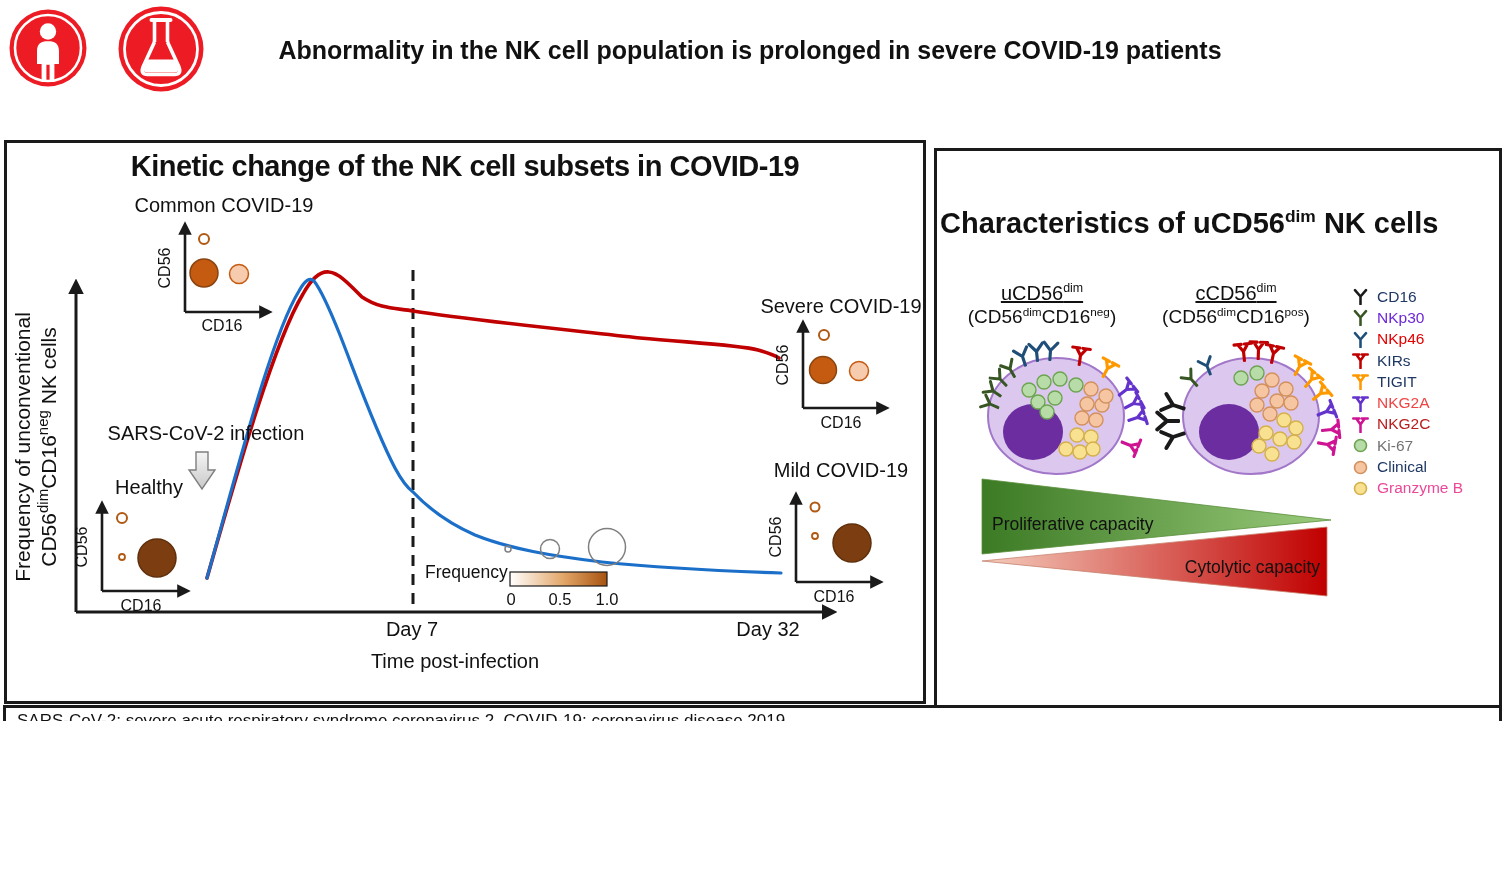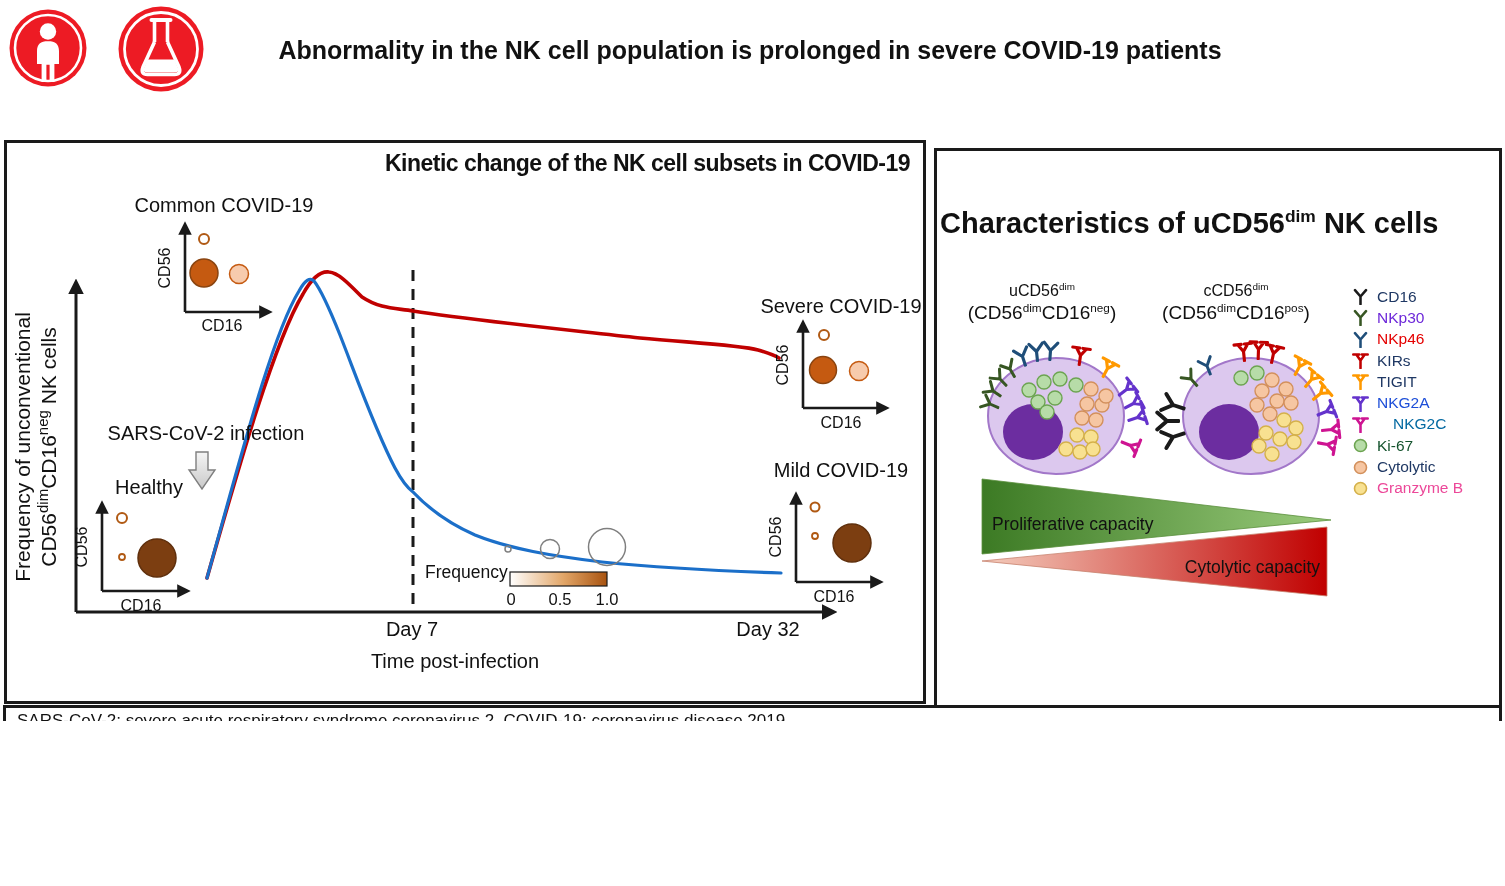--- a/index.html
+++ b/index.html
@@ -5,24 +5,24 @@
   html,body{margin:0;padding:0;background:#fff;}
   .canvas{position:relative;width:1505px;height:721px;background:#fff;
           font-family:"Liberation Sans",sans-serif;color:#111;overflow:hidden;}
   .panel{position:absolute;background:#fff;border:3px solid #1a1a1a;box-sizing:border-box;}
   #left-panel{left:4px;top:140px;width:922px;height:564px;}
   #right-panel{left:934px;top:148px;width:568px;height:564px;}
   #footnote-bar{left:3px;top:705px;width:1499px;height:32px;display:flex;align-items:center;}
   .panel > svg{position:absolute;left:0;top:0;}
   .abs{position:absolute;}
   .hdr-title{left:240px;top:36px;width:1020px;text-align:center;font-size:25px;font-weight:bold;}
-  .lp-title{left:20px;top:150px;width:890px;text-align:right;font-size:23px;font-weight:bold;letter-spacing:-0.5px;}
+  .lp-title{left:20px;top:150px;width:890px;text-align:center;font-size:29px;font-weight:bold;letter-spacing:-0.5px;}
   .rp-title{left:940px;top:206px;width:556px;text-align:left;font-size:29px;font-weight:bold;}
   .cell-label{width:180px;text-align:center;line-height:1.15;}
-  .cell-label .l1{font-size:16px;}
+  .cell-label .l1{font-size:20px;text-decoration:underline;}
   .cell-label .l2{font-size:19px;}
   .cell-label sup{font-size:0.62em;}
   #ucell-label{left:952px;top:281px;}
   #ccell-label{left:1146px;top:281px;}
   .legend{left:1352px;top:286px;width:150px;}
   .legend-row{display:flex;align-items:center;gap:8px;height:21.3px;}
   .legend-row .ricon{flex:0 0 auto;}
   .legend-row .rlabel{font-size:15.5px;font-weight:500;white-space:nowrap;}
   .footnote-text{font-size:17px;padding-left:11px;}
   svg text{font-family:"Liberation Sans",sans-serif;fill:#111;}
@@ -303,39 +303,39 @@
     <div class="legend-row">
       <svg class="ricon" width="17" height="17" style="color: rgb(255, 153, 0);">
           <use href="#rYT" width="17" height="17"></use>
         </svg>
       <span class="rlabel" style="color: rgb(31, 56, 100);">TIGIT</span>
     </div>
     <div class="legend-row">
       <svg class="ricon" width="17" height="17" style="color: rgb(100, 51, 204);">
           <use href="#rYT" width="17" height="17"></use>
         </svg>
-      <span class="rlabel" style="color: #1d4ed8;">NKG2A</span>
+      <span class="rlabel" style="color: #ef4444;">NKG2A</span>
     </div>
     <div class="legend-row">
       <svg class="ricon" width="17" height="17" style="color: rgb(206, 20, 146);">
           <use href="#rYT" width="17" height="17"></use>
         </svg>
-      <span class="rlabel" style="color: #0369a1; margin-left: 16px;">NKG2C</span>
+      <span class="rlabel" style="color: #b91c1c;">NKG2C</span>
     </div>
     <div class="legend-row">
       <svg class="ricon" width="17" height="17" style="color: rgb(183, 220, 168);">
           <circle cx="8.5" cy="8.5" r="6" fill="currentColor" stroke="#6CA451" stroke-width="1.6"></circle>
         </svg>
-      <span class="rlabel" style="color: #14532d;">Ki-67</span>
+      <span class="rlabel" style="color: #737373;">Ki-67</span>
     </div>
     <div class="legend-row">
       <svg class="ricon" width="17" height="17" style="color: rgb(246, 198, 162);">
           <circle cx="8.5" cy="8.5" r="6" fill="currentColor" stroke="#D3905C" stroke-width="1.6"></circle>
         </svg>
-      <span class="rlabel" style="color: rgb(31, 56, 100);">Cytolytic</span>
+      <span class="rlabel" style="color: rgb(31, 56, 100);">Clinical</span>
     </div>
     <div class="legend-row">
       <svg class="ricon" width="17" height="17" style="color: rgb(248, 225, 145);">
           <circle cx="8.5" cy="8.5" r="6" fill="currentColor" stroke="#D4B04A" stroke-width="1.6"></circle>
         </svg>
       <span class="rlabel" style="color: #ec4899;">Granzyme B</span>
     </div>
   </div>
 
   <div id="footnote-bar" class="panel">

